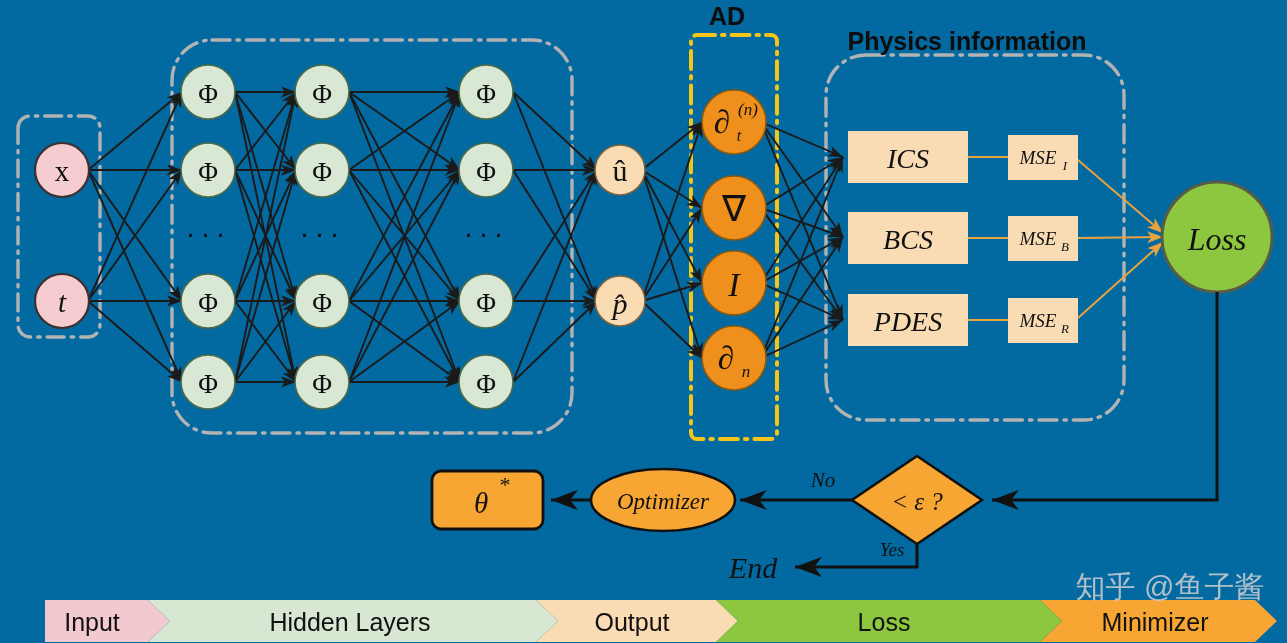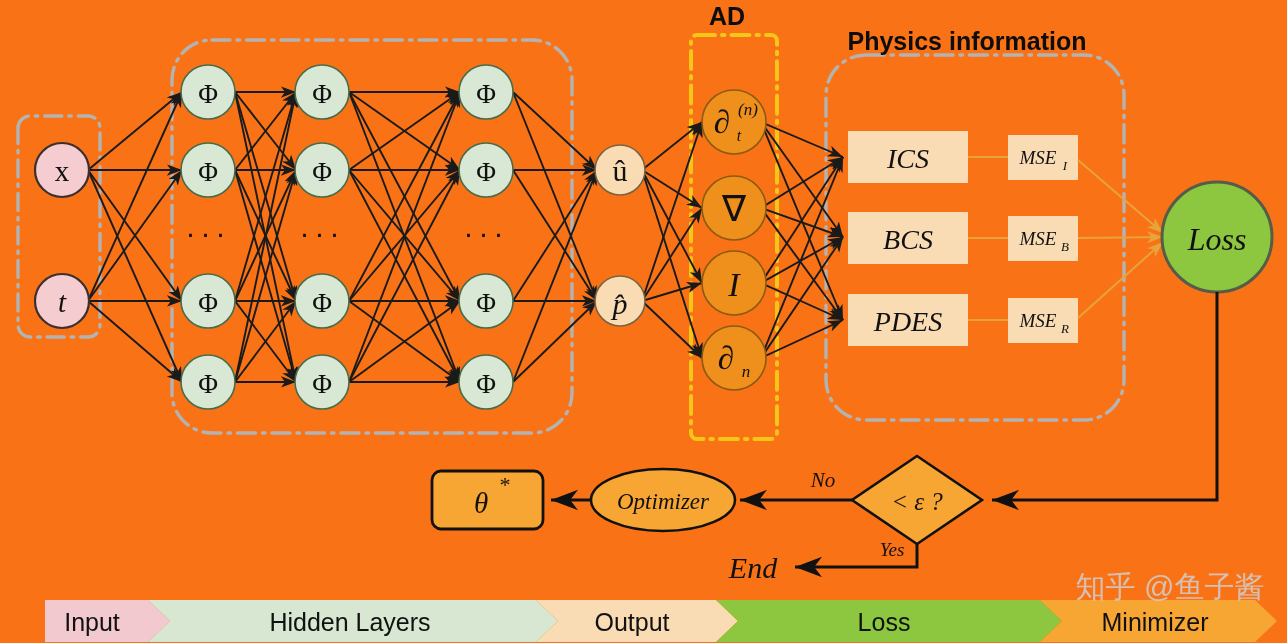--- a/index.html
+++ b/index.html
@@ -1,17 +1,17 @@
 <!DOCTYPE html>
 <html><head>
 <meta charset="utf-8">
 <style>
   html,body{margin:0;padding:0;background:#ffffff;}
   body{width:1287px;height:643px;overflow:hidden;font-family:"Liberation Sans",sans-serif;}
-  #stage{position:relative;width:1287px;height:643px;background:#f97316;}
+  #stage{position:relative;width:1287px;height:643px;background:#0369a1;}
   svg{display:block;}
   .serif-i{font-family:"Liberation Serif",serif;font-style:italic;}
   .serif-u{font-family:"Liberation Serif",serif;}
   .bold-sans{font-family:"Liberation Sans",sans-serif;font-weight:bold;}
   .sans{font-family:"Liberation Sans",sans-serif;}
 </style>
 </head>
 <body>
 
 <div id="stage">

